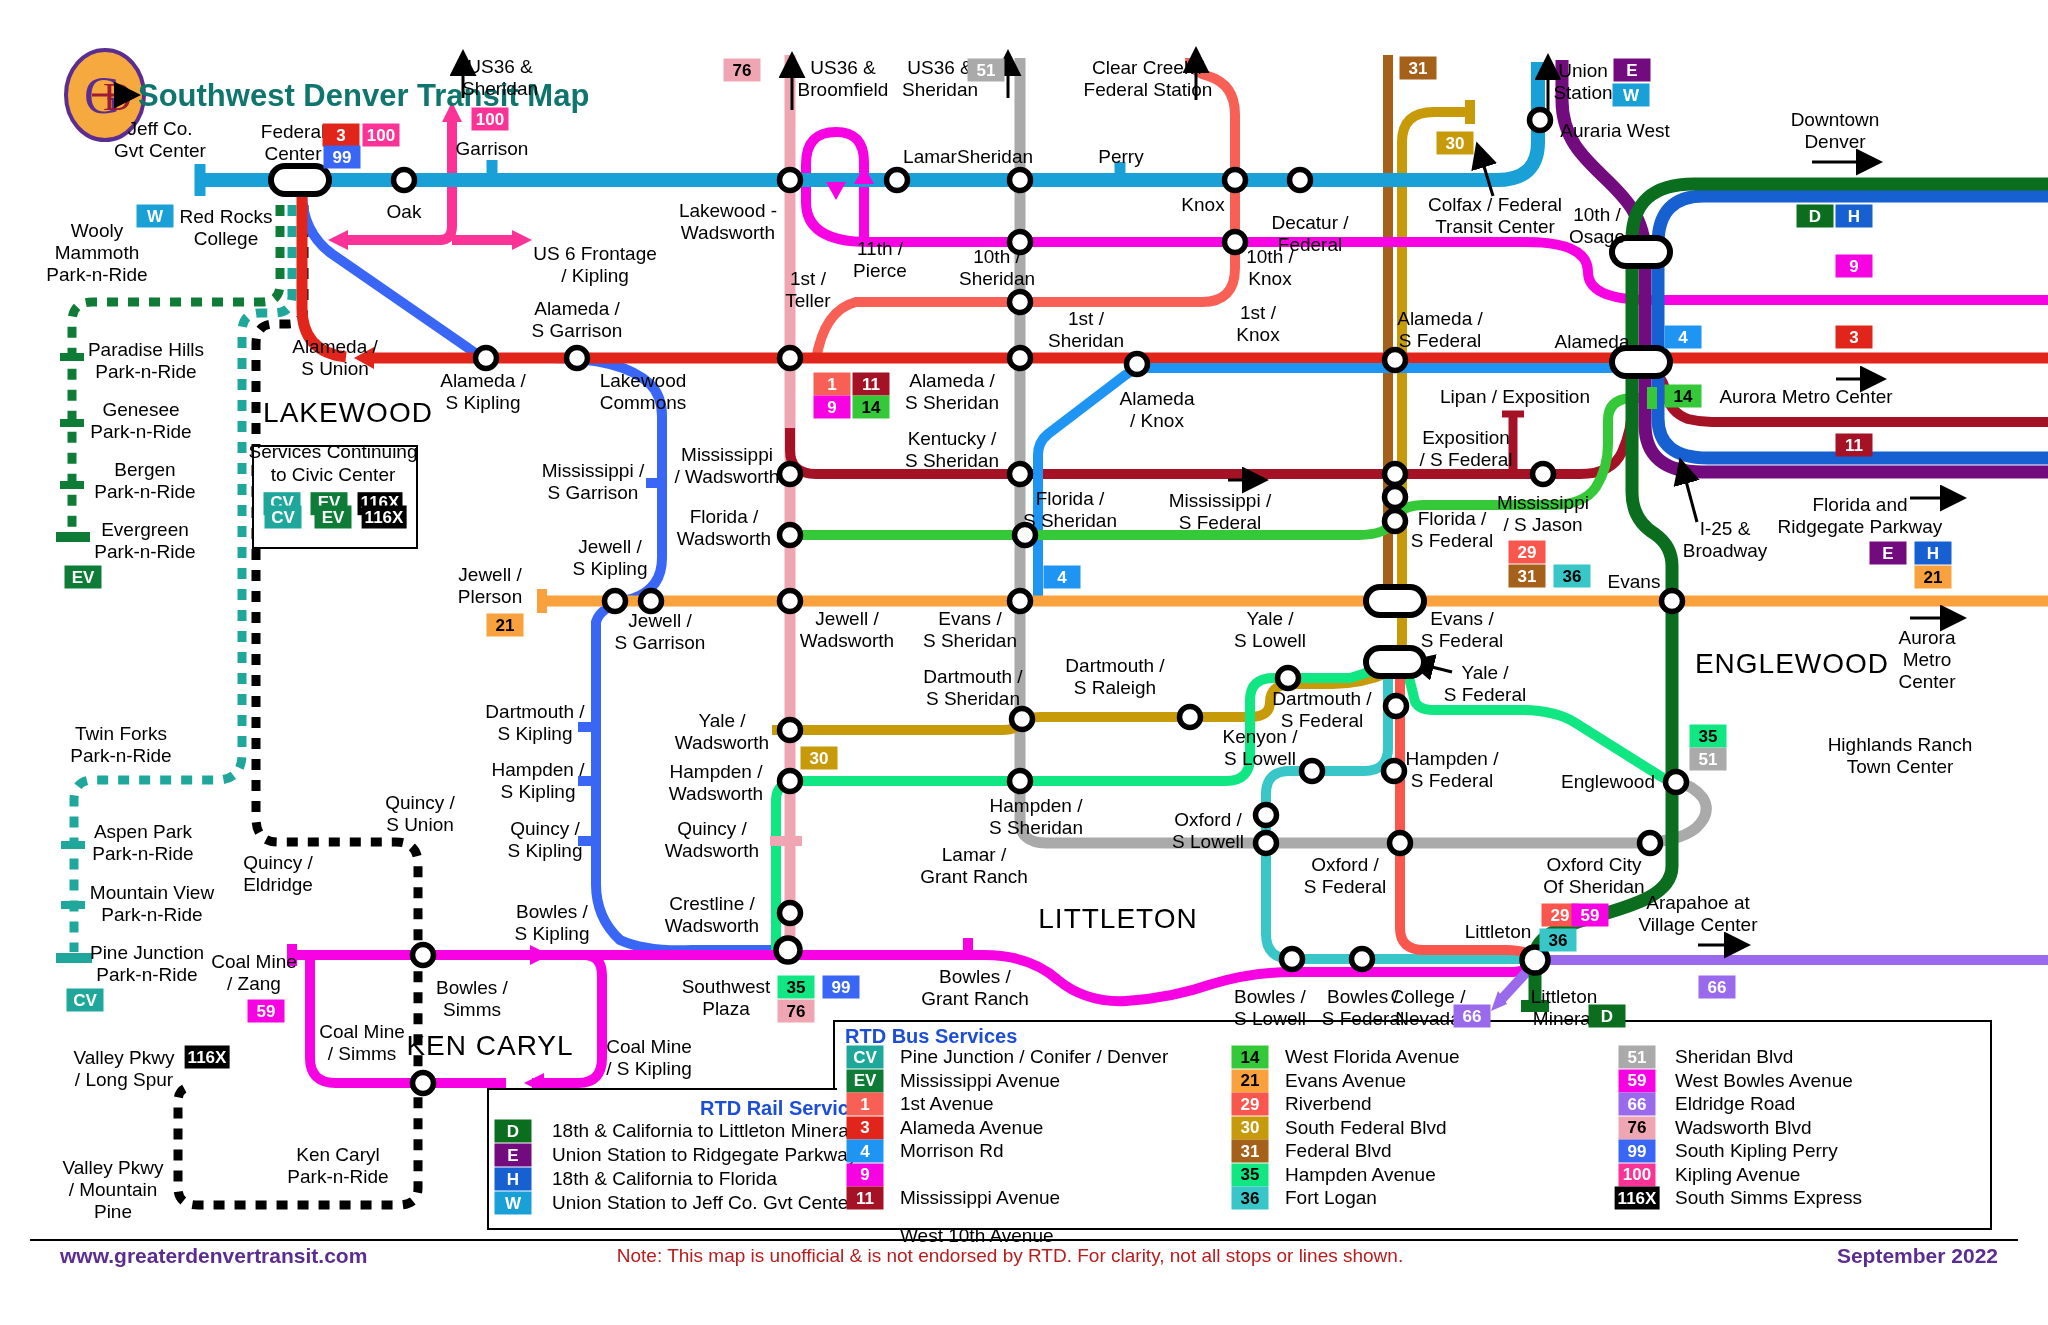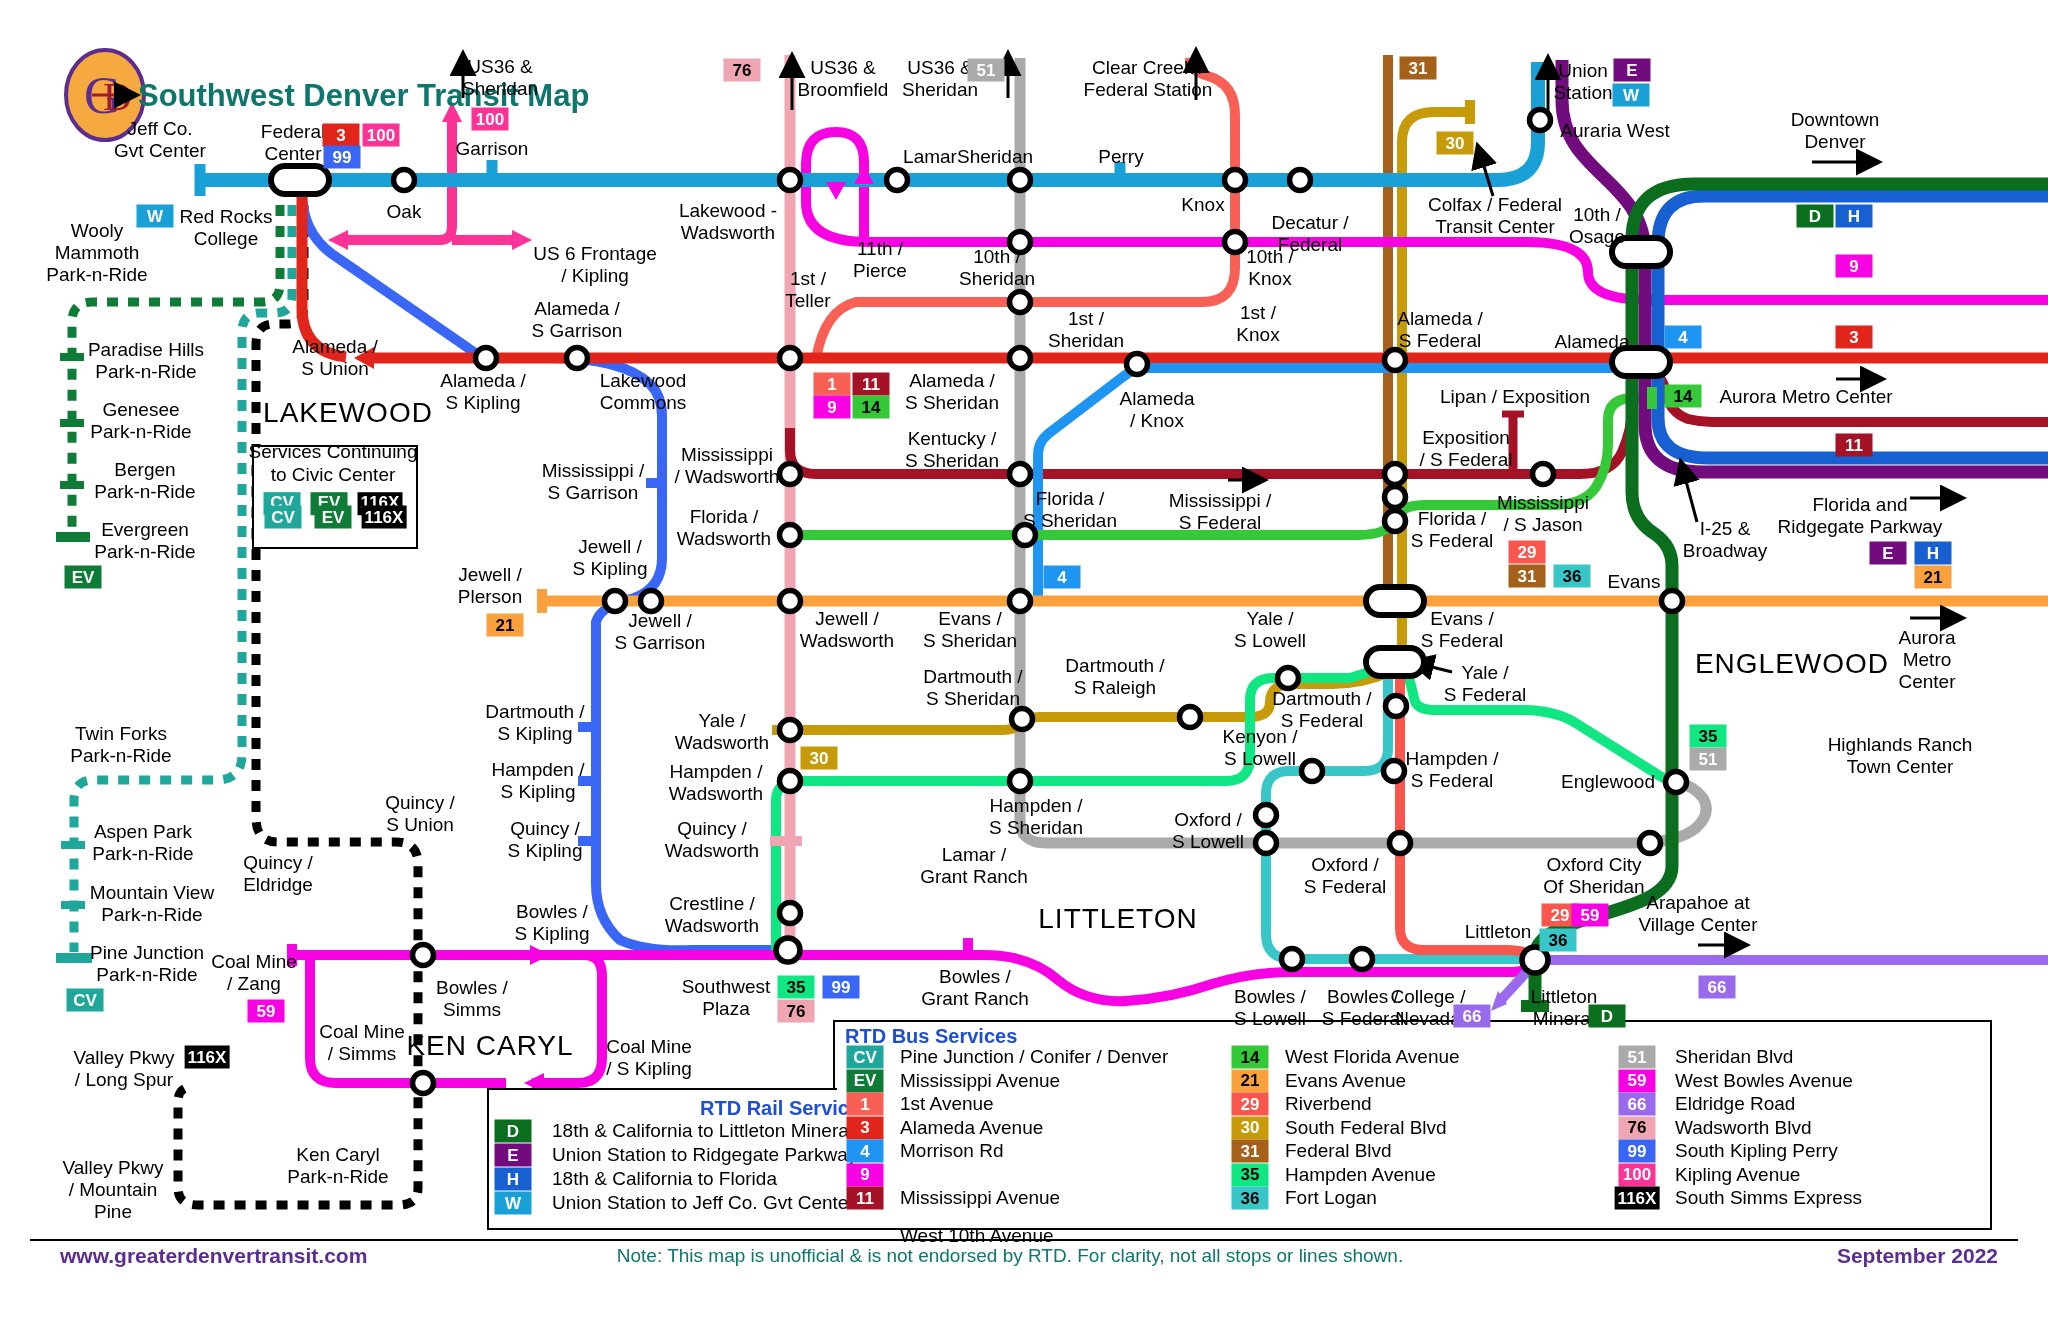--- a/index.html
+++ b/index.html
@@ -14,21 +14,21 @@
   .badge.dark{color:#000;}
   #title{position:absolute;left:138px;top:78px;font-size:31px;font-weight:bold;color:#0f766e;}
   .boxoutline{position:absolute;border:2.5px solid #000;background:#fff;}
   #servicesbox{position:absolute;left:252px;top:445px;width:162px;height:100px;border:2px solid #000;background:#fff;}
   #servicestext{position:absolute;left:333px;top:478px;transform:translate(-50%,-50%);text-align:center;
         white-space:pre-line;font-size:19px;line-height:1.2;}
   .legtitle{position:absolute;transform:translate(0,-50%);font-size:20px;font-weight:bold;color:#1d4ed8;}
   .legrow-badge{position:absolute;transform:translate(-50%,-50%);}
   .legtext{position:absolute;transform:translate(0,-50%);font-size:19px;color:#000;white-space:nowrap;}
   #footer-url{position:absolute;left:60px;top:1256px;transform:translate(0,-50%);font-size:21px;font-weight:bold;color:#5C2D91;}
-  #footer-note{position:absolute;left:1010px;top:1256px;transform:translate(-50%,-50%);font-size:19px;color:#0f766e;}
+  #footer-note{position:absolute;left:1010px;top:1256px;transform:translate(-50%,-50%);font-size:19px;color:#b91c1c;}
   #footer-date{position:absolute;right:50px;top:1256px;transform:translate(0,-50%);font-size:21px;font-weight:bold;color:#5C2D91;}
 </style>
 </head>
 <body>
 
 <div id="stage">
 
   <svg id="map" width="2048" height="1325" viewBox="0 0 2048 1325">
     <defs>
       <marker id="ah" markerWidth="9" markerHeight="9" refX="6" refY="4.5" orient="auto">

